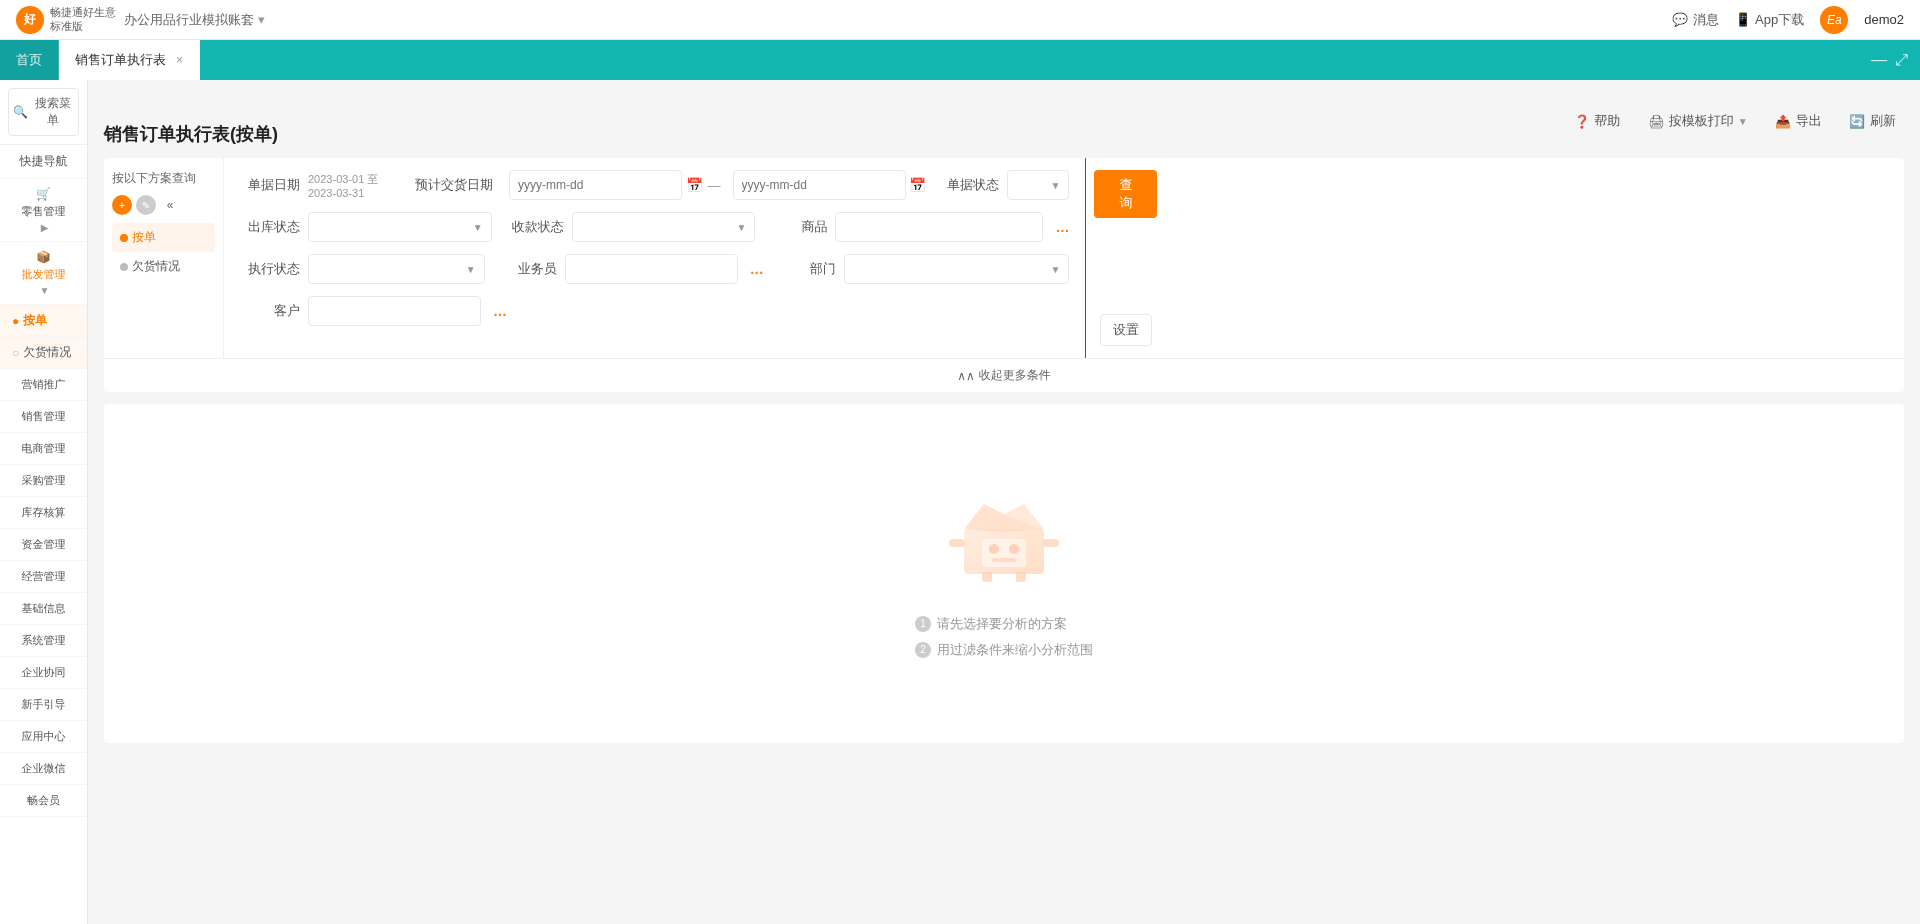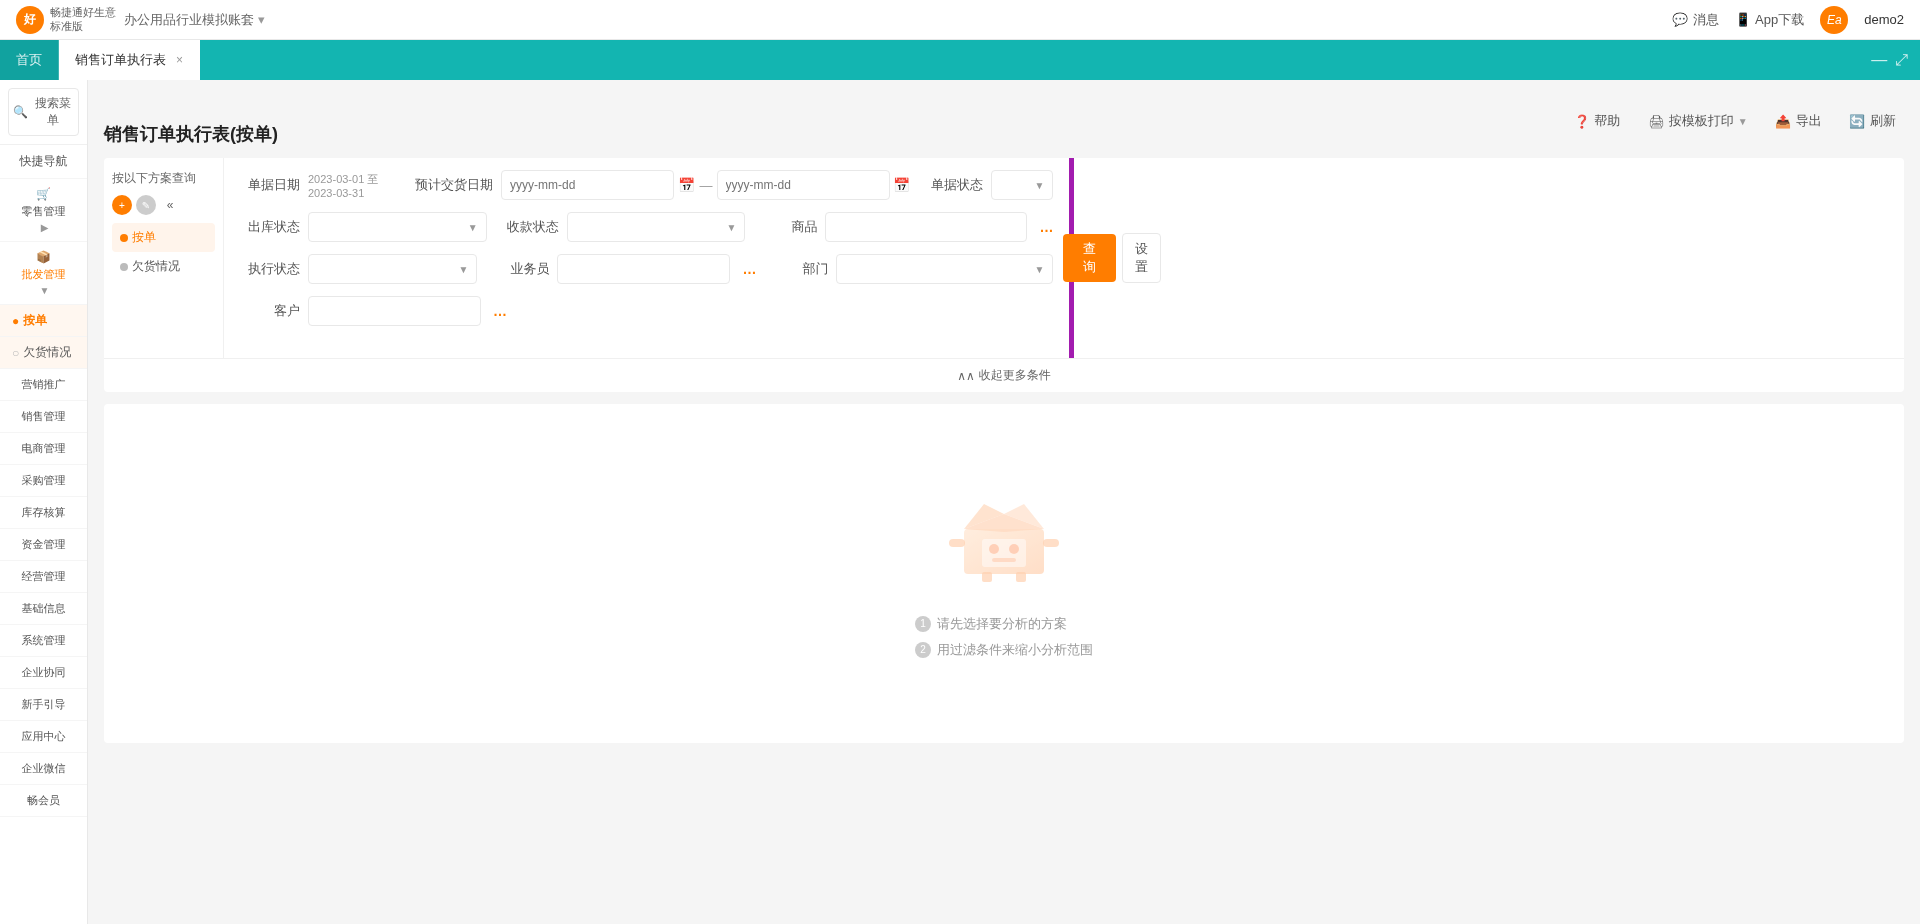--- a/index.html
+++ b/index.html
@@ -221,21 +221,21 @@
       outline: none;
       background: #fff;
       cursor: pointer;
       display: flex;
       align-items: center;
       justify-content: space-between;
       position: relative;
     }
     .filter-select-arrow { color: #999; font-size: 10px; }
     .date-range { display: flex; align-items: center; gap: 4px; flex: 2; }
-    .date-input { flex: 1; }
+    .date-input { flex: 1; margin-left: 8px; }
     .date-sep { color: #999; }
     .date-tabs { display: flex; gap: 2px; margin-right: 4px; }
     .date-tab {
       padding: 2px 6px;
       font-size: 11px;
       cursor: pointer;
       color: #555;
       border-radius: 2px;
     }
     .date-tab.active { background: #ff7d00; color: #fff; border-radius: 10px; padding: 2px 8px; }
@@ -278,25 +278,25 @@
       display: flex;
     }
     .filter-fields-area {
       flex: 1;
       padding: 12px 16px;
     }
     .filter-btn-area {
       width: 80px;
       padding: 12px 8px;
       display: flex;
-      flex-direction: row;
+      flex-direction: column;
       gap: 6px;
-      border-left: 5px solid #a21caf;
-      align-items: center;
-      justify-content: center;
+      border-left: 1px solid #a21caf;
+      align-items: center;
+      justify-content: space-between;
     }
   </style>
 </head>
 <body>
 
 <div class="top-header">
   <div class="top-header-left">
     <div class="logo-area">
       <div class="logo-icon">好</div>
       <div class="logo-text">

